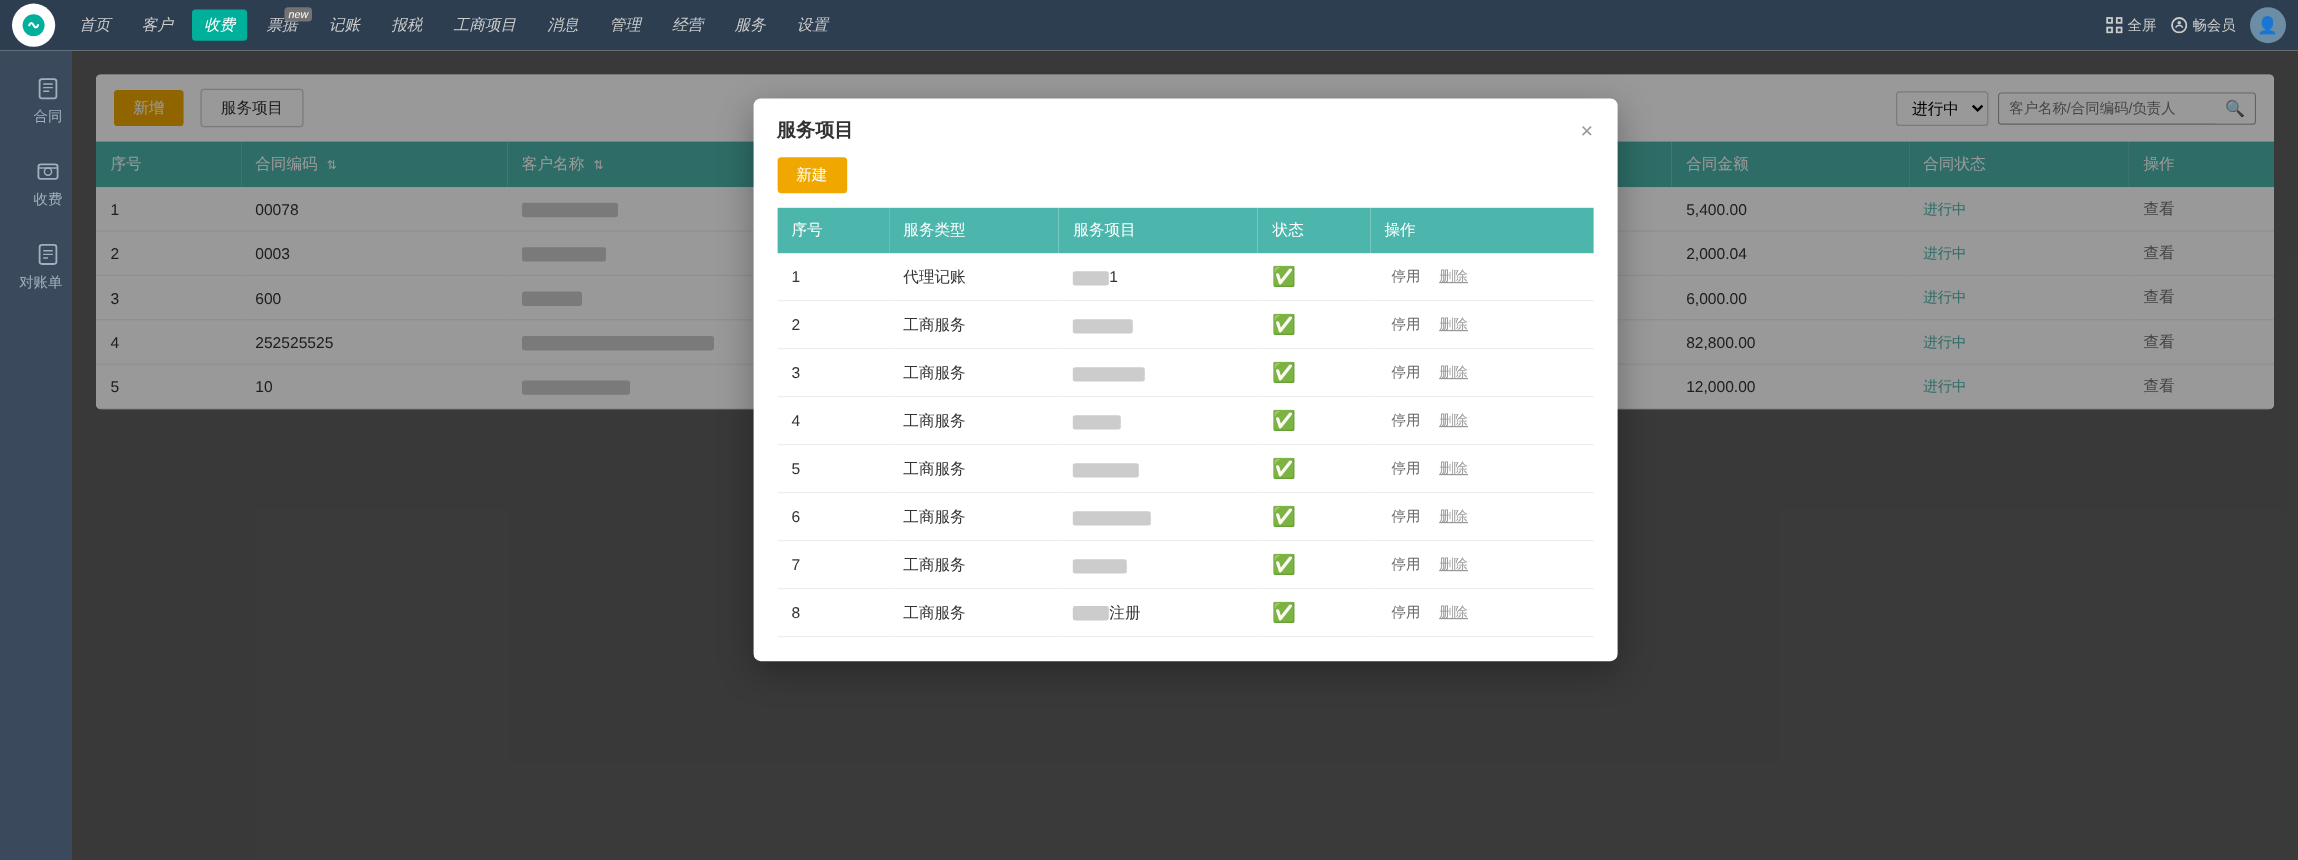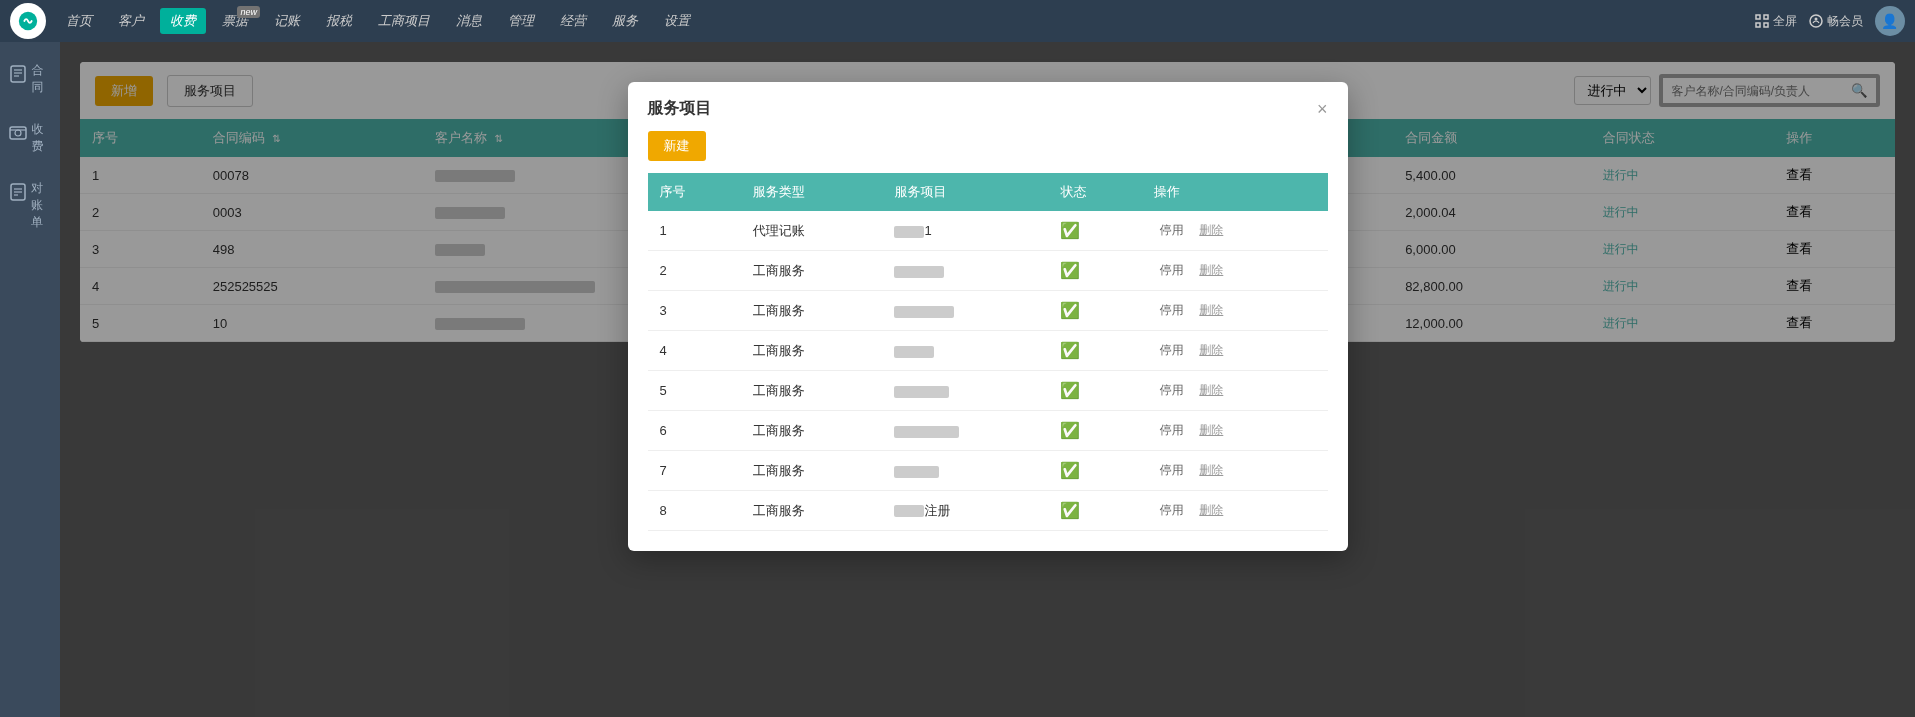--- a/index.html
+++ b/index.html
@@ -84,21 +84,22 @@
       width: 60px;
       background: #3a4a5c;
       display: flex;
       flex-direction: column;
       align-items: center;
       padding-top: 10px;
       gap: 5px;
     }
     .sidebar-item {
       display: flex;
-      align-items: flex-start;
+      flex-direction: column;
+      align-items: flex-end;
       gap: 3px;
       padding: 10px 5px;
       cursor: pointer;
       color: #a0b0c0;
       border-radius: 5px;
       width: 54px;
       font-size: 12px;
     }
     .sidebar-item .s-icon {
       width: 24px;
@@ -160,21 +161,21 @@
     .status-select {
       border: 1px solid #ccc;
       padding: 5px 8px;
       border-radius: 3px;
       font-size: 13px;
       background: #fff;
     }
     .search-box {
       display: flex;
       align-items: center;
-      border: 4px solid #a3a3a3;
+      border: 1px solid #a3a3a3;
       border-radius: 3px;
       overflow: hidden;
     }
     .search-box input {
       border: none;
       padding: 5px 8px;
       font-size: 12px;
       outline: none;
       width: 180px;
     }
@@ -213,21 +214,21 @@
     .data-table tbody td {
       padding: 9px 12px;
       font-size: 13px;
       color: #333;
     }
     .status-badge {
       color: #4db6ac;
       font-size: 12px;
     }
     .action-link {
-      color: #000000;
+      color: #737373;
       cursor: pointer;
       text-decoration: none;
     }
     .blurred-text {
       display: inline-block;
       background: #ccc;
       border-radius: 2px;
       height: 12px;
       vertical-align: middle;
     }
@@ -461,21 +462,21 @@
     <td>0003</td>
     <td><span class="blurred-text" style="width:70px;"></span></td>
     <td>小规模记账</td>
     <td>202305-202404</td>
     <td>2,000.04</td>
     <td><span class="status-badge">进行中</span></td>
     <td><a class="action-link">查看</a></td>
   </tr>
             <tr>
     <td>3</td>
-    <td>498</td>
+    <td>600</td>
     <td><span class="blurred-text" style="width:50px;"></span></td>
     <td>小规模记账</td>
     <td>202305-202404</td>
     <td>6,000.00</td>
     <td><span class="status-badge">进行中</span></td>
     <td><a class="action-link">查看</a></td>
   </tr>
             <tr>
     <td>4</td>
     <td>252525525</td>

